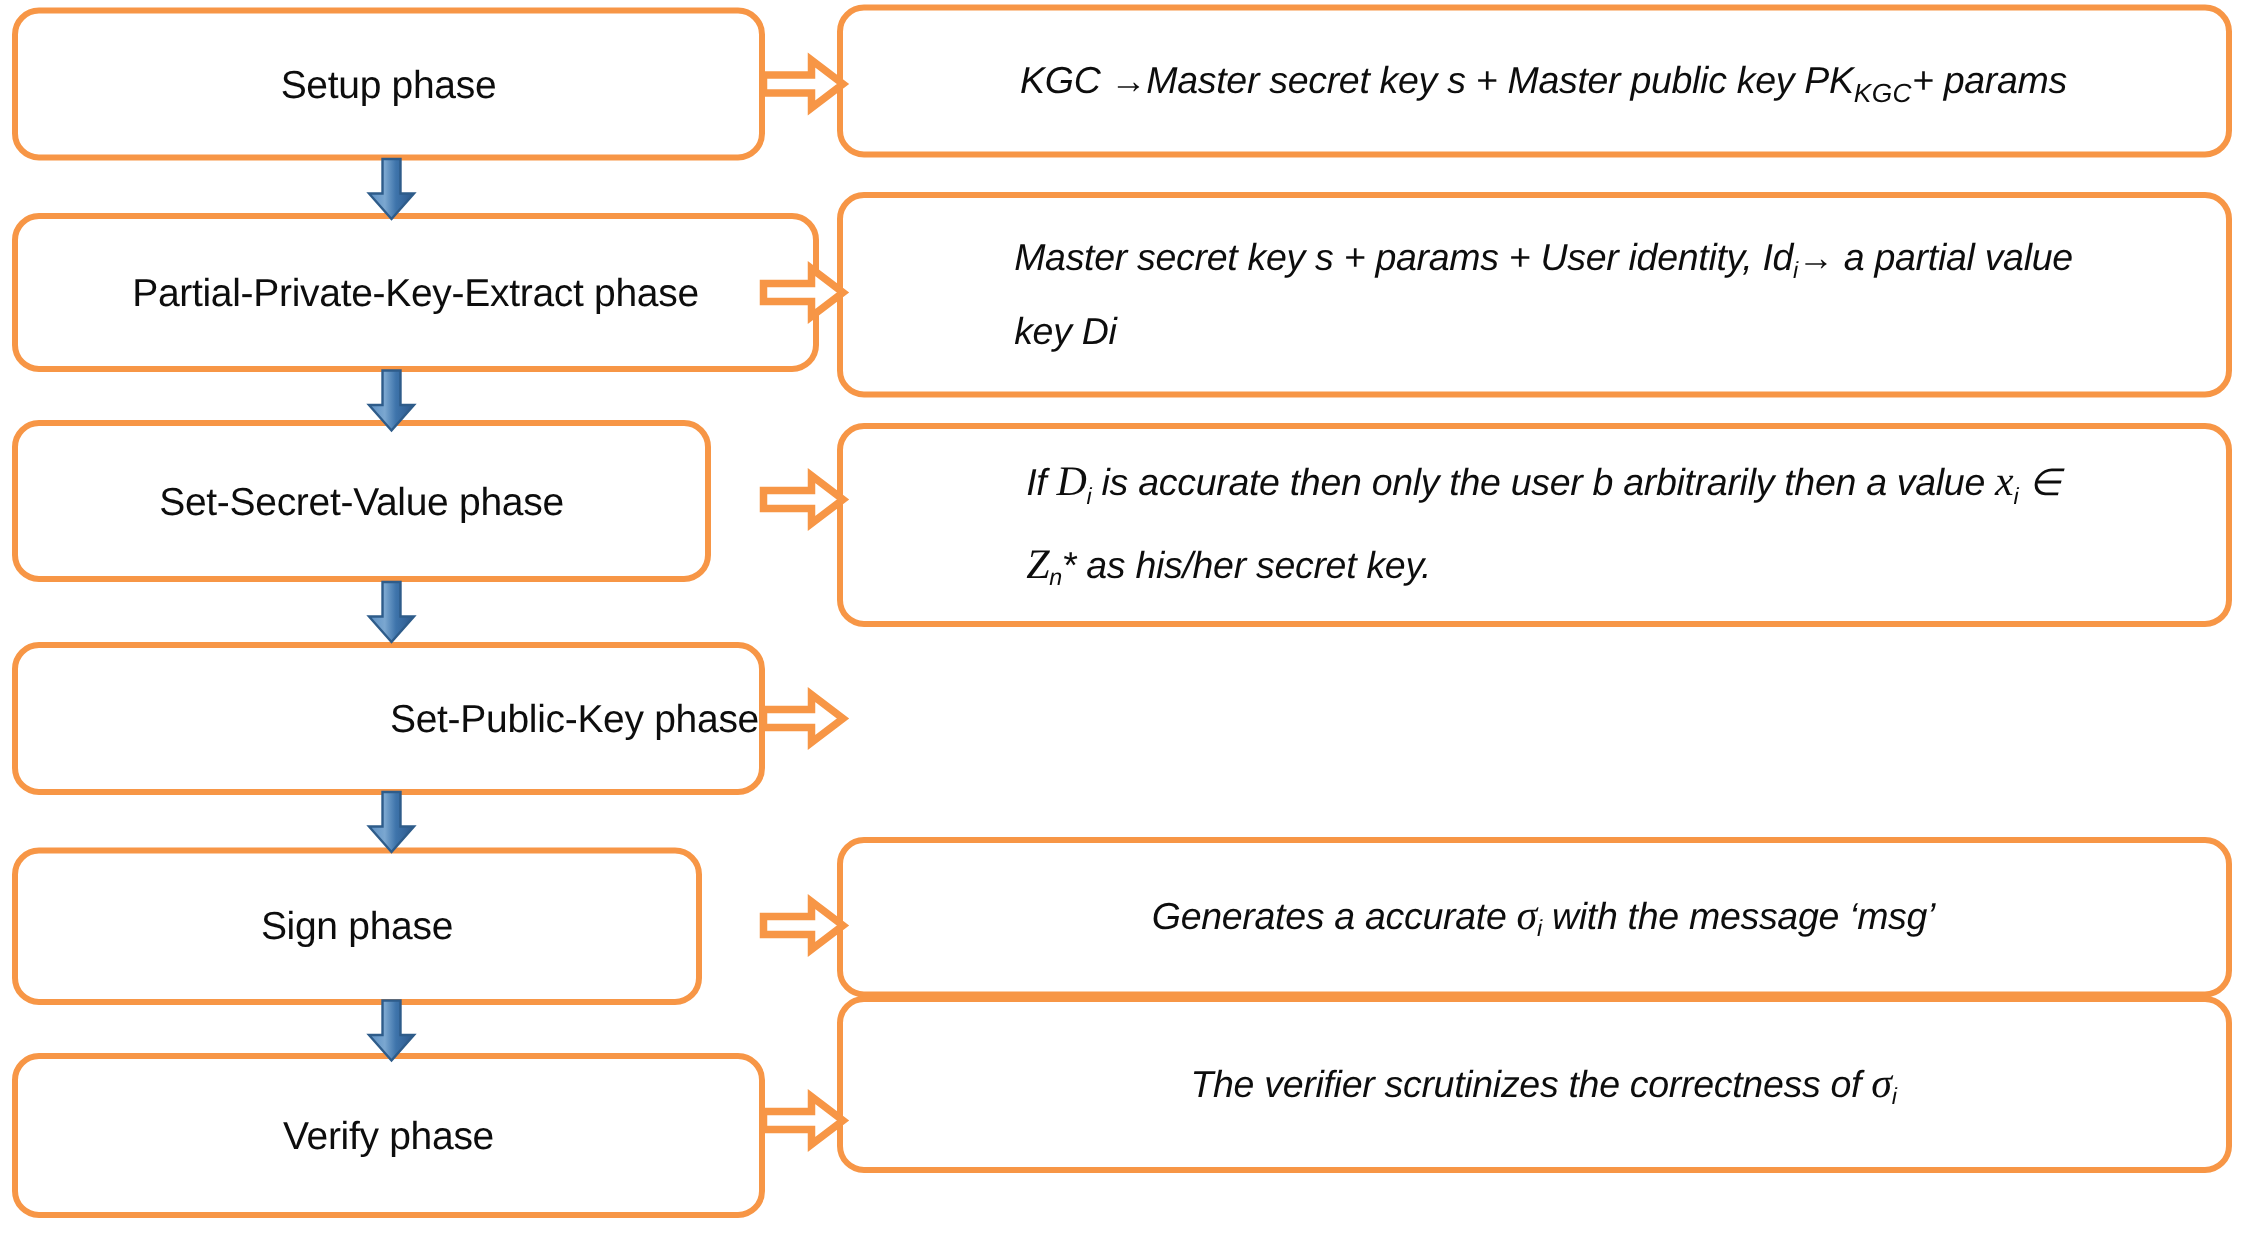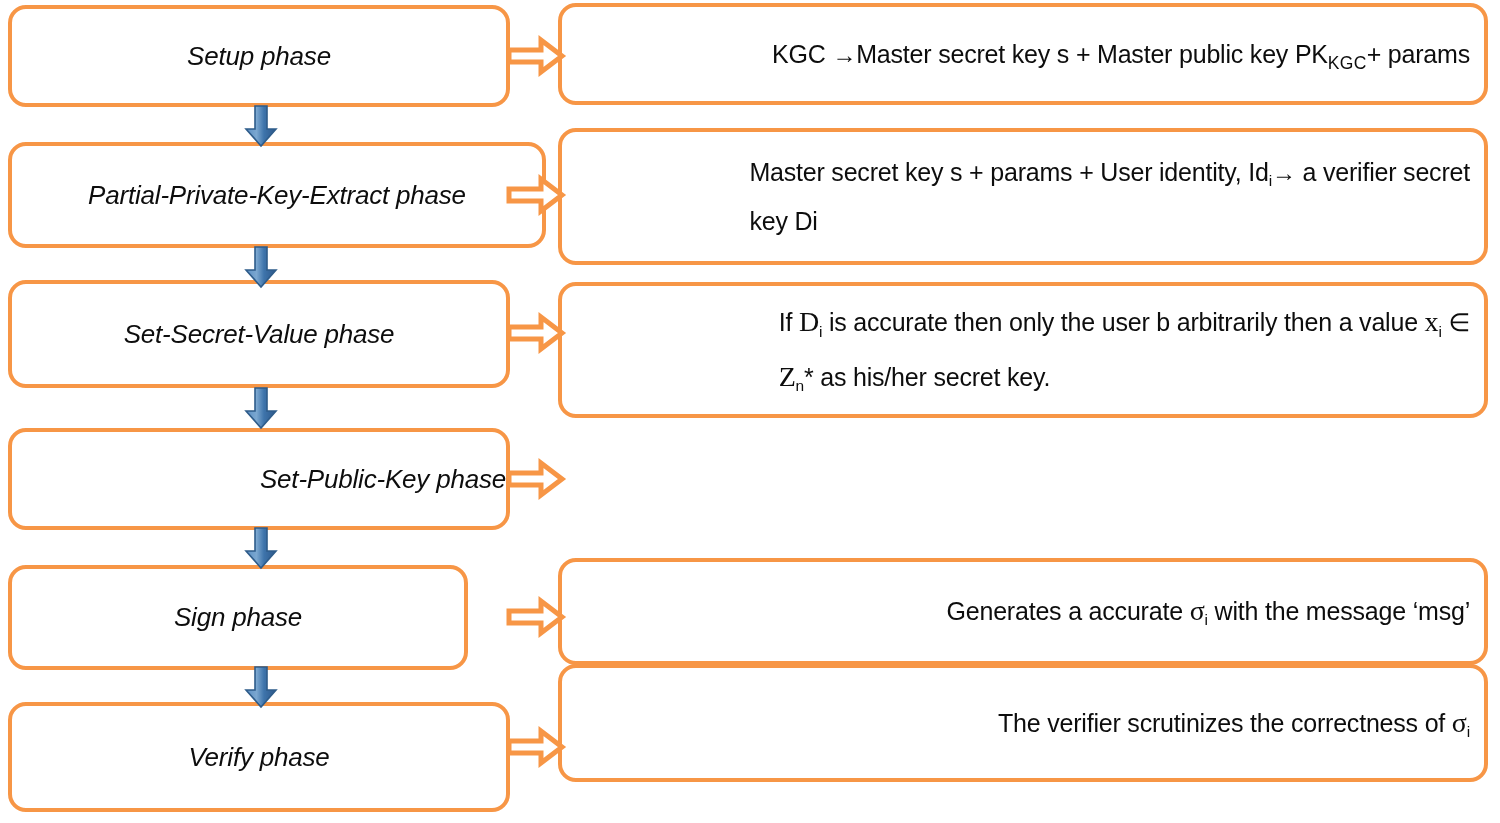--- a/index.html
+++ b/index.html
@@ -26,31 +26,31 @@
     background: #ffffff;
     border: 4px solid #F79646;
     border-radius: 18px;
     display: flex;
     align-items: center;
   }
   .node.left {
     justify-content: center;
   }
   .node.right {
-    justify-content: flex-end;
+    justify-content: center;
+    font-style: italic;
   }
 
   .phase-label {
     font-size: 26px;
     color: #0d0d0d;
     font-family: "Liberation Sans", sans-serif;
     letter-spacing: -0.2px;
     white-space: nowrap;
     text-align: center;
-    font-style: italic;
   }
 
   .detail-text {
     font-size: 25px;
     color: #0d0d0d;
     font-family: "Liberation Sans", sans-serif;
     line-height: 1.95;
     padding: 0 14px 0 26px;
     letter-spacing: -0.2px;
   }
@@ -90,21 +90,21 @@
 <div id="canvas">
 
   <div class="node left" style="left:8px; top:5px; width:502px; height:102px;">
     <span class="phase-label">Setup phase</span>
   </div>
 
   <div class="node left" style="left:8px; top:142px; width:538px; height:106px;">
     <span class="phase-label">Partial-Private-Key-Extract phase</span>
   </div>
 
-  <div class="node left" style="left:8px; top:280px; width:502px; height:108px;">
+  <div class="node left" style="left:8px; top:280px; width:466px; height:108px;">
     <span class="phase-label">Set-Secret-Value phase</span>
   </div>
 
   <div class="node left" style="left:8px; top:428px; width:502px; height:102px;justify-content:flex-end;">
     <span class="phase-label">Set-Public-Key phase</span>
   </div>
 
   <div class="node left" style="left:8px; top:565px; width:460px; height:105px;">
     <span class="phase-label">Sign phase</span>
   </div>
@@ -114,21 +114,21 @@
   </div>
 
   <div class="node right" style="left:558px; top:3px; width:930px; height:102px;">
     <div class="detail-text single">
       <span>KGC </span><span class="arrowglyph">→</span><span>Master secret key s + Master public key PK</span><sub class="sc">KGC</sub><span>+ params</span>
     </div>
   </div>
 
   <div class="node right" style="left:558px; top:128px; width:930px; height:137px;">
     <div class="detail-text">
-      <span>Master secret key s + params + User identity, Id</span><sub>i</sub><span class="arrowglyph">→</span><span> a verifier secret</span><br>
+      <span>Master secret key s + params + User identity, Id</span><sub>i</sub><span class="arrowglyph">→</span><span> a partial value</span><br>
       <span>key Di</span>
     </div>
   </div>
 
   <div class="node right" style="left:558px; top:282px; width:930px; height:136px;">
     <div class="detail-text">
       <span>If </span><span class="mathv">D</span><sub>i</sub><span> is accurate then only the user b arbitrarily then a value </span><span class="mathv">x</span><sub>i</sub><span> ∈</span><br>
       <span class="mathv">Z</span><sub>n</sub><span>* as his/her secret key.</span>
     </div>
   </div>

